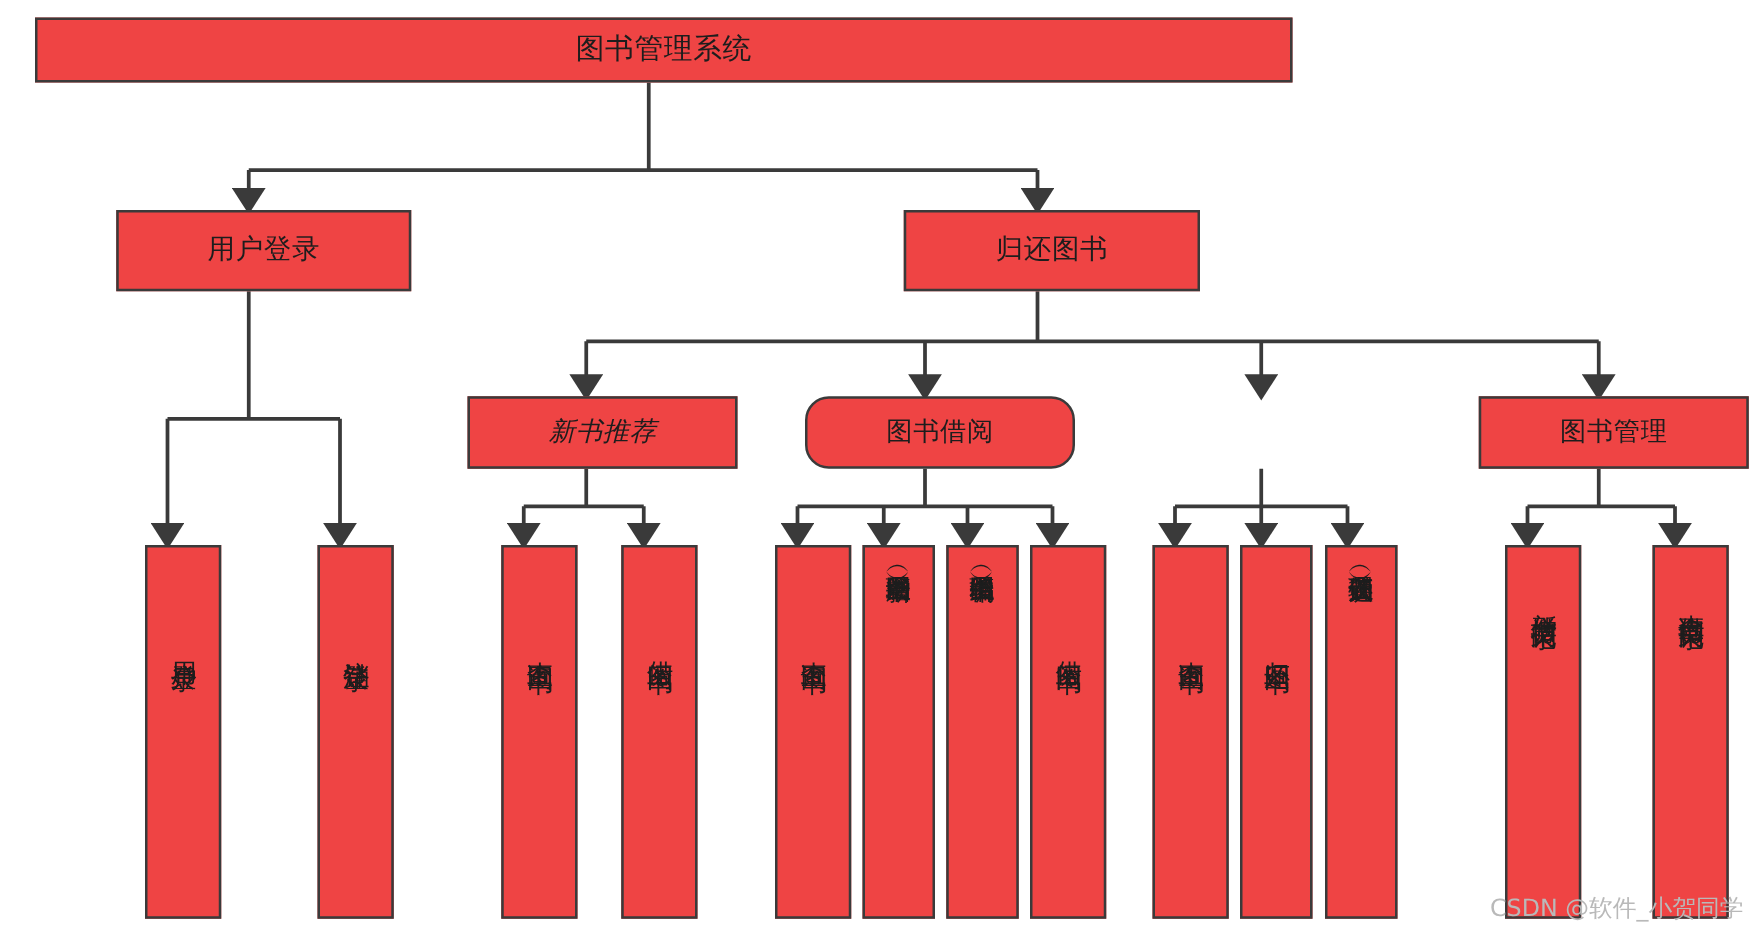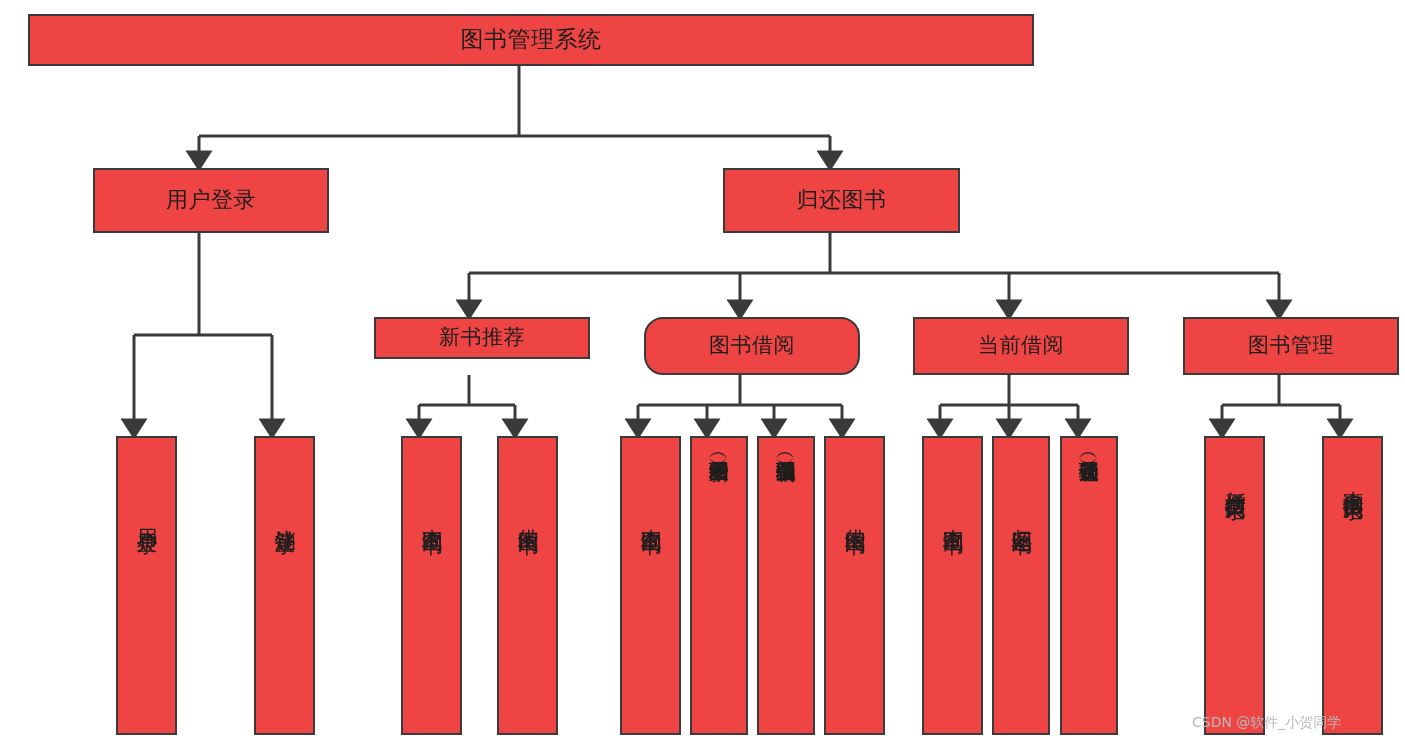--- a/index.html
+++ b/index.html
@@ -68,21 +68,21 @@
   }
   .node-leaf.tall-text .node-label {
     font-size: 20px;
     line-height: 1.22;
     letter-spacing: 0px;
   }
   .watermark {
     position: absolute;
     left: 1192px;
     top: 714px;
-    font-size: 14px;
+    font-size: 19px;
     color: #b9b9b9;
     white-space: nowrap;
     user-select: none;
   }
 </style>
 </head>
 <body>
 
 <div id="diagram-root">
 
@@ -140,29 +140,26 @@
     <span class="node-label">图书管理系统</span>
   </div>
 
   <div class="node node-l2" style="left:81px; top:168px; width:236px; height:65px;">
     <span class="node-label">用户登录</span>
   </div>
   <div class="node node-l2" style="left:711px; top:168px; width:237px; height:65px;">
     <span class="node-label">归还图书</span>
   </div>
 
-  <div class="node node-l3" style="left:362px; top:317px; width:216px; height:42px;">
+  <div class="node node-l3" style="left:362px; top:317px; width:216px; height:58px;font-style:italic;">
     <span class="node-label">新书推荐</span>
   </div>
   <div class="node node-l3" style="left:632px; top:317px; width:216px; height:58px;border-radius:19px;">
     <span class="node-label">图书借阅</span>
   </div>
-  <div class="node node-l3" style="left:901px; top:317px; width:216px; height:58px;">
-    <span class="node-label">当前借阅</span>
-  </div>
   <div class="node node-l3" style="left:1171px; top:317px; width:216px; height:58px;">
     <span class="node-label">图书管理</span>
   </div>
 
   <div class="node node-leaf" style="left:104px; top:436px; width:61px; height:299px; padding-top:74px;">
     <span class="node-label">用户登录</span>
   </div>
   <div class="node node-leaf" style="left:242px; top:436px; width:61px; height:299px; padding-top:74px;">
     <span class="node-label">注销登录</span>
   </div>

